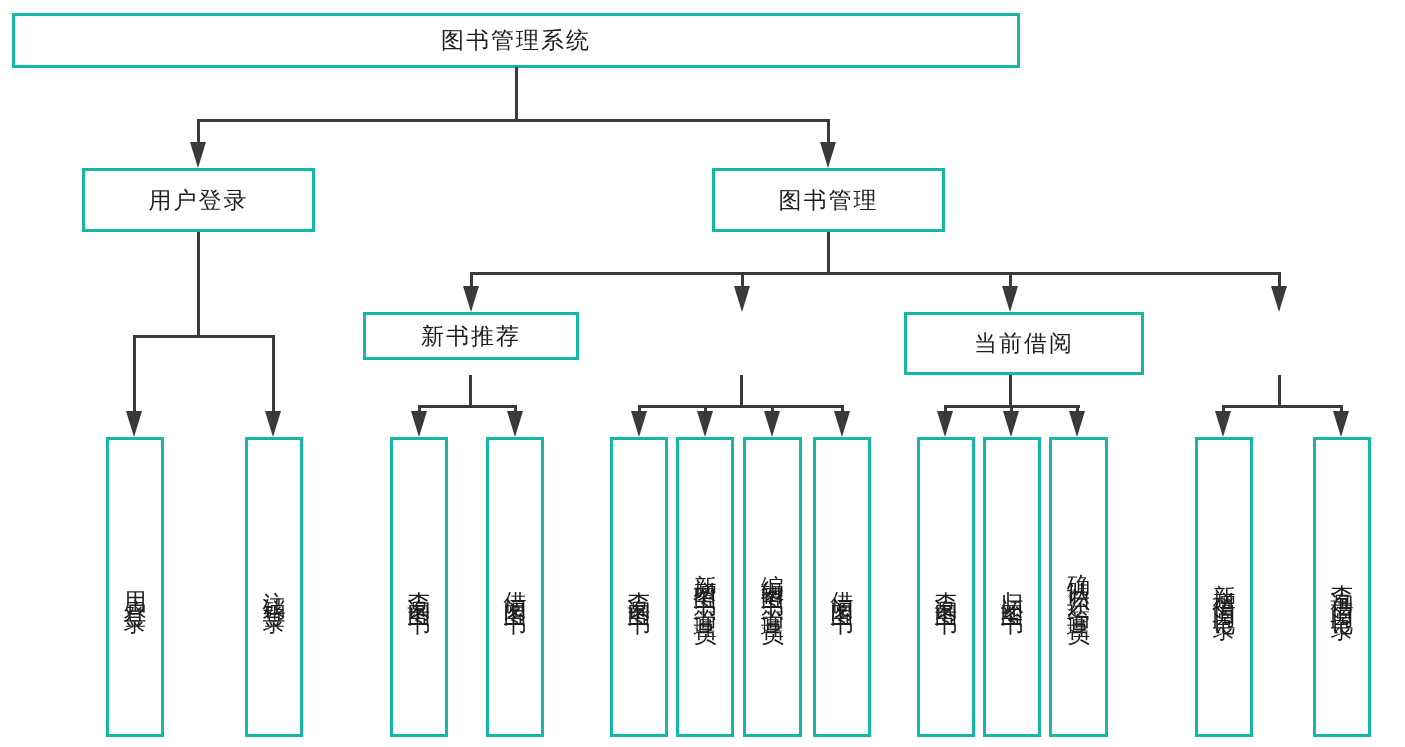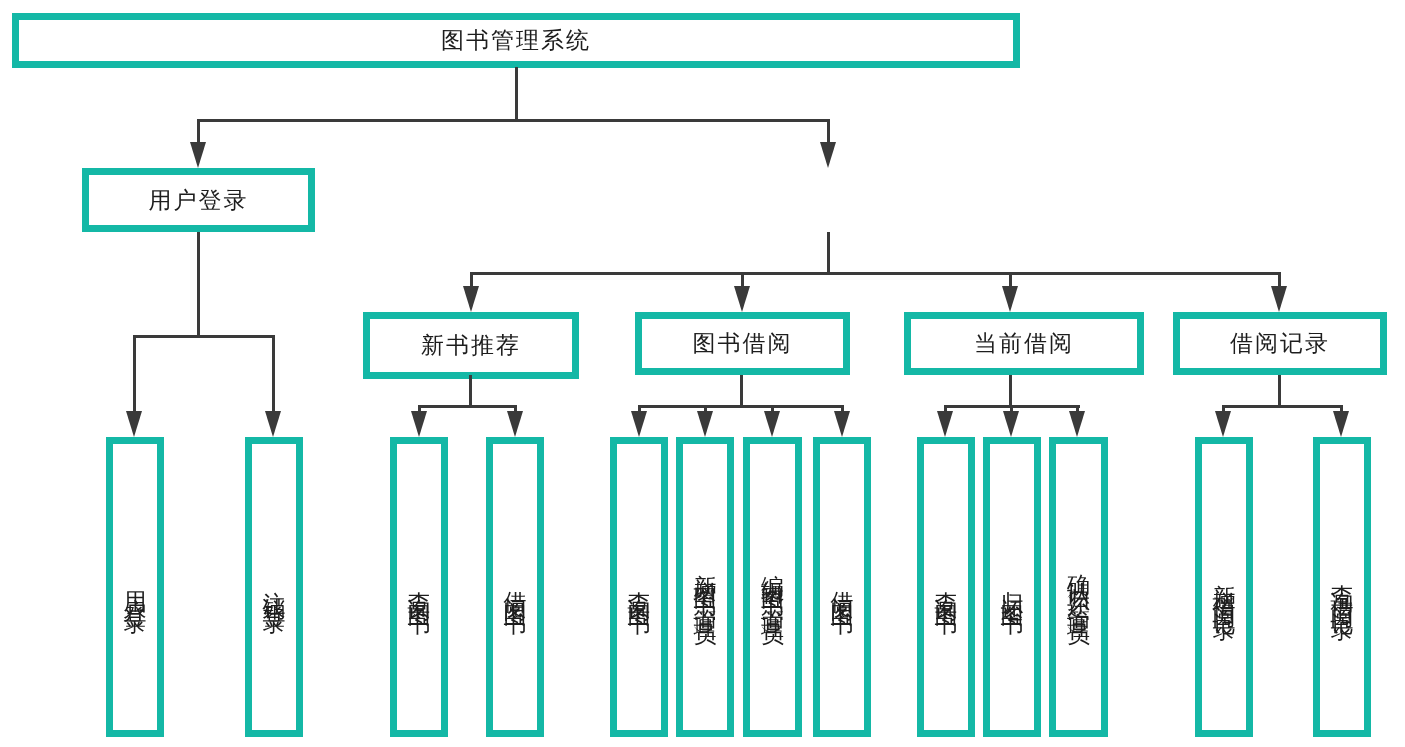--- a/index.html
+++ b/index.html
@@ -6,21 +6,21 @@
   #canvas{
     position:relative;
     width:1405px;height:747px;
     background:#ffffff;
     font-family:"Liberation Sans","DejaVu Sans",sans-serif;
     overflow:hidden;
   }
   .box{
     position:absolute;
     box-sizing:border-box;
-    border:7px solid #14b8a6;
+    border:3px solid #14b8a6;
     background:#ffffff;
     display:flex;
     align-items:center;
     justify-content:center;
   }
   .hlbl{
     font-size:23px;
     color:#1d1d1d;
     letter-spacing:2px;
     white-space:nowrap;
@@ -66,50 +66,47 @@
   <div class="cl" style="left:515px;top:67px;width:3px;height:54px"></div>
   <div class="cl" style="left:197px;top:119px;width:633px;height:3px"></div>
   <div class="cl" style="left:197px;top:119px;width:3px;height:28px"></div>
   <div class="arrow" style="left:190px;top:142px"></div>
   <div class="cl" style="left:827px;top:119px;width:3px;height:28px"></div>
   <div class="arrow" style="left:820px;top:142px"></div>
 
   <div class="box" style="left:82px;top:168px;width:233px;height:64px">
     <span class="hlbl">用户登录</span>
   </div>
+  <div class="box" style="left:712px;top:168px;width:233px;height:64px">
+    <span class="hlbl">图书管理</span>
+  </div>
 
   <div class="cl" style="left:197px;top:232px;width:3px;height:105px"></div>
   <div class="cl" style="left:133px;top:335px;width:142px;height:3px"></div>
   <div class="cl" style="left:133px;top:335px;width:3px;height:80px"></div>
   <div class="arrow" style="left:126px;top:411px"></div>
   <div class="cl" style="left:272px;top:335px;width:3px;height:80px"></div>
   <div class="arrow" style="left:265px;top:411px"></div>
 
   <div class="cl" style="left:827px;top:232px;width:3px;height:43px"></div>
   <div class="cl" style="left:470px;top:272px;width:810px;height:3px"></div>
   <div class="cl" style="left:470px;top:272px;width:3px;height:16px"></div>
   <div class="arrow" style="left:463px;top:286px"></div>
   <div class="cl" style="left:741px;top:272px;width:3px;height:16px"></div>
   <div class="arrow" style="left:734px;top:286px"></div>
   <div class="cl" style="left:1009px;top:272px;width:3px;height:16px"></div>
   <div class="arrow" style="left:1002px;top:286px"></div>
   <div class="cl" style="left:1278px;top:272px;width:3px;height:16px"></div>
   <div class="arrow" style="left:1271px;top:286px"></div>
 
-  <div class="box" style="left:363px;top:312px;width:216px;height:67px">
+  <div class="box" style="left:363px;top:312px;width:216px;height:48px">
     <span class="hlbl">新书推荐</span>
-  </div>
-  <div class="box" style="left:635px;top:312px;width:215px;height:63px">
-    <span class="hlbl">图书借阅</span>
   </div>
   <div class="box" style="left:904px;top:312px;width:240px;height:63px">
     <span class="hlbl">当前借阅</span>
-  </div>
-  <div class="box" style="left:1173px;top:312px;width:214px;height:63px">
-    <span class="hlbl">借阅记录</span>
   </div>
 
   <div class="cl" style="left:469px;top:375px;width:3px;height:33px"></div>
   <div class="cl" style="left:418px;top:405px;width:99px;height:3px"></div>
   <div class="cl" style="left:418px;top:405px;width:3px;height:12px"></div>
   <div class="arrow" style="left:411px;top:411px"></div>
   <div class="cl" style="left:514px;top:405px;width:3px;height:12px"></div>
   <div class="arrow" style="left:507px;top:411px"></div>
 
   <div class="cl" style="left:740px;top:375px;width:3px;height:33px"></div>

